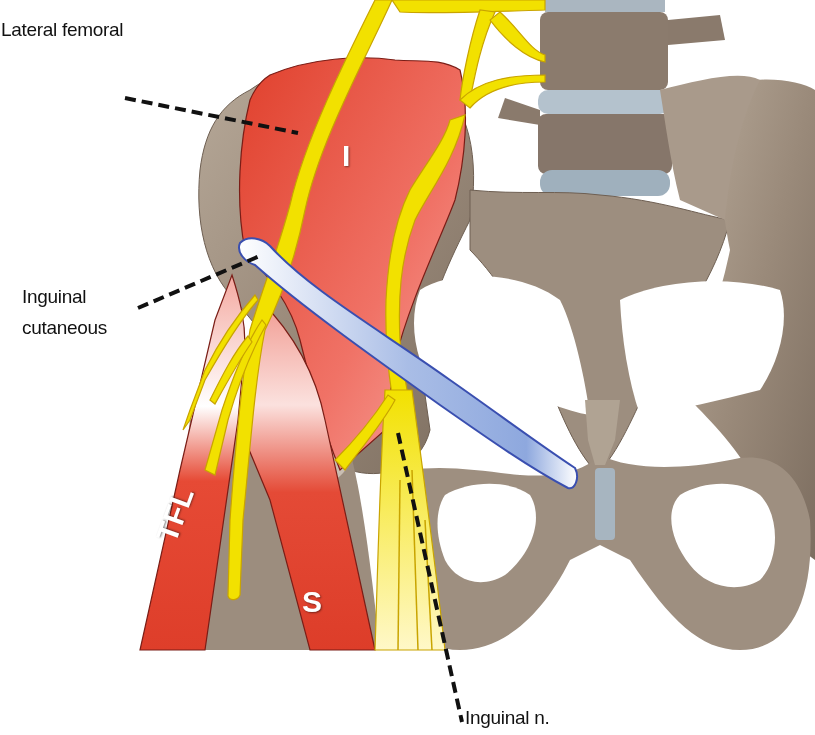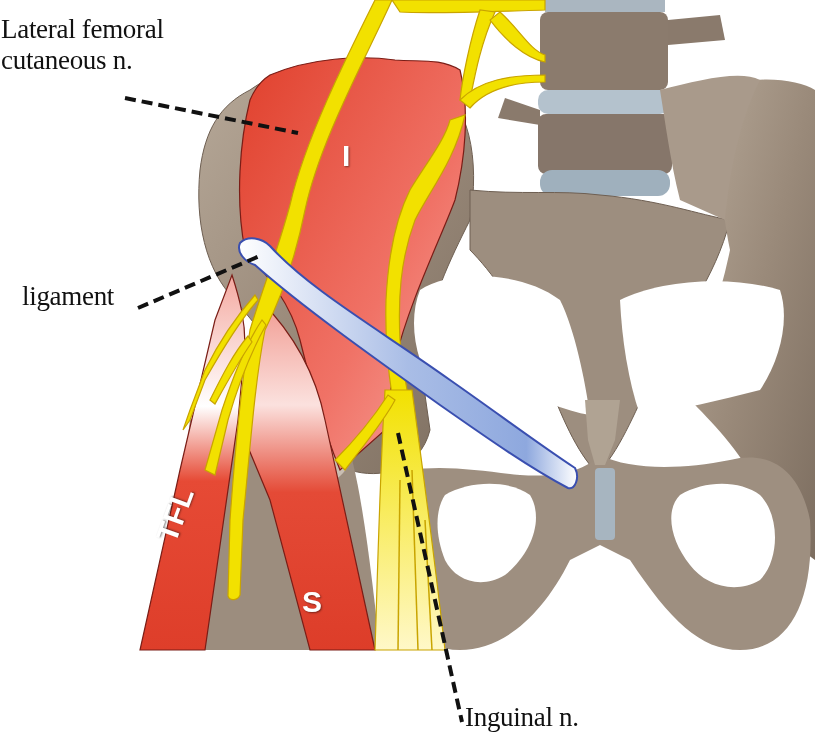--- a/index.html
+++ b/index.html
@@ -1,18 +1,18 @@
 <!DOCTYPE html>
 <html><head>
 <meta charset="utf-8">
 <style>
   html, body { margin: 0; padding: 0; background: #ffffff; }
   body { width: 815px; height: 735px; position: relative; overflow: hidden; font-family: "Liberation Sans", sans-serif; }
   #figure { position: absolute; left: 0; top: 0; width: 815px; height: 735px; }
-  .label { position: absolute; color: #111; font-size: 27px; line-height: 31px; letter-spacing: -0.3px; font-family: Liberation Serif, serif; white-space: nowrap; }
+  .label { position: absolute; color: #111; font-size: 19px; line-height: 31px; letter-spacing: -0.3px; font-family: Liberation Sans, sans-serif; white-space: nowrap; }
   .muscle-label { position: absolute; color: #fff; font-weight: bold; font-family: "Liberation Sans", sans-serif; text-shadow: 1px 1px 2px rgba(0,0,0,0.45); }
 </style>
 </head>
 <body>
 
 <svg id="figure" viewBox="0 0 815 735" xmlns="http://www.w3.org/2000/svg">
   <defs>
     <linearGradient id="muscleGrad" x1="0" y1="0" x2="1" y2="1">
       <stop offset="0" stop-color="#e0402c"></stop>
       <stop offset="0.6" stop-color="#f07266"></stop>
@@ -120,24 +120,24 @@
 
   <g stroke="#111" stroke-width="4" stroke-dasharray="11,6" fill="none">
     <line x1="125" y1="98" x2="298" y2="133"></line>
     <line x1="138" y1="308" x2="262" y2="255"></line>
     <line x1="398" y1="433" x2="462" y2="722"></line>
   </g>
 </svg>
 
 <div class="label" style="left:1px; top:14px;">
   <div>Lateral femoral</div>
-  <div>cutaneous n.</div>
 </div>
 
 <div class="label" style="left:22px; top:281px;">
-  <div>ligament</div>
+  <div>Inguinal</div>
+  <div>cutaneous</div>
 </div>
 
 <div class="label" style="left:465px; top:702px;">Inguinal n.</div>
 
 <div class="muscle-label" style="left:342px; top:139px; font-size:30px;">I</div>
 <div class="muscle-label" style="left:150px; top:535px; font-size:30px; transform: rotate(-70deg); transform-origin: left top;">TFL</div>
 <div class="muscle-label" style="left:302px; top:585px; font-size:30px;">S</div>
 
 </body></html>

